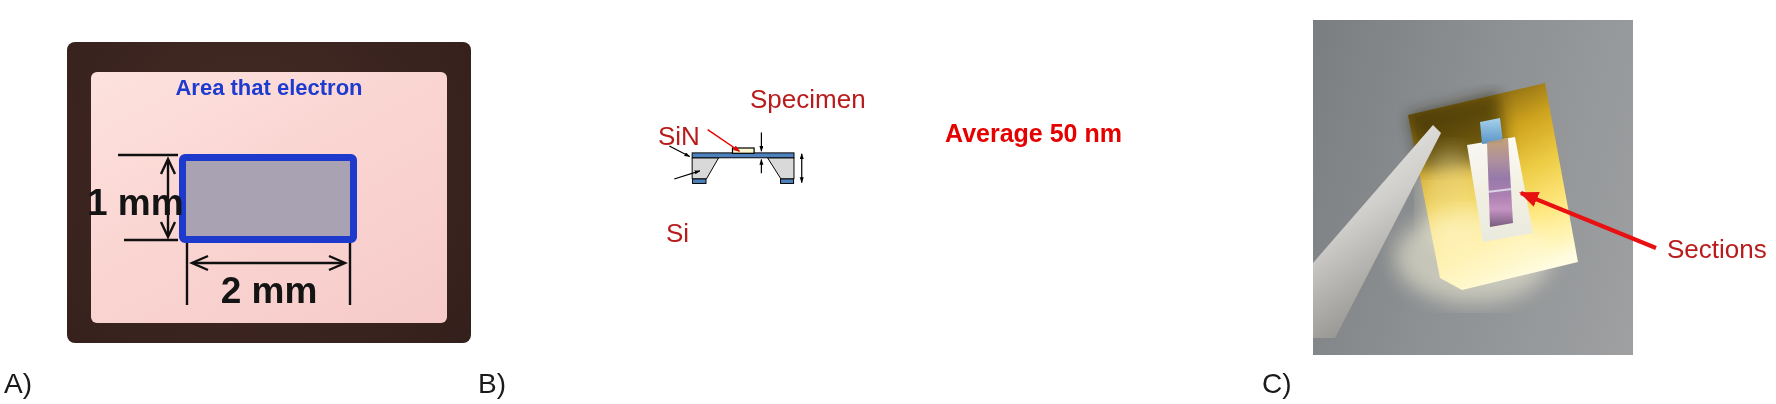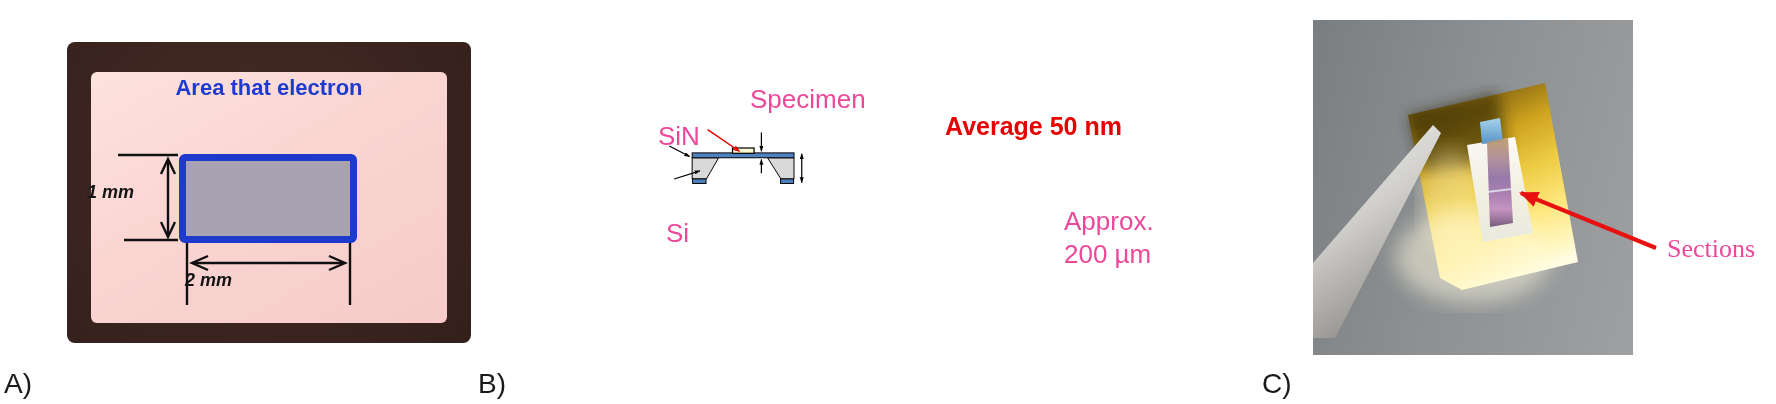--- a/index.html
+++ b/index.html
@@ -11,24 +11,24 @@
   .photoA{position:absolute;left:67px;top:42px;width:404px;height:301px;
           background:radial-gradient(circle at 45% 40%, #462b24 0%, #3c2520 55%, #331f1b 100%);
           border-radius:8px;}
   .chipFace{position:absolute;left:24px;top:30px;width:356px;height:251px;border-radius:6px;
           background:linear-gradient(150deg,#fde2de 0%,#fad5d2 45%,#f6cbc9 100%);}
   .titleA{position:absolute;left:24px;top:31px;width:356px;text-align:center;
           font-weight:bold;font-size:22px;line-height:29px;color:#1e3bd0;}
   .beamWindow{position:absolute;left:112px;top:112px;width:178px;height:89px;box-sizing:border-box;
           border:7px solid #1d3acd;border-radius:6px;background:#a8a2b3;}
   .dimsA{position:absolute;left:0;top:0;}
-  .dimLabel{position:absolute;font-weight:bold;font-size:18px;color:#141414;white-space:nowrap;font-style:italic;}
+  .dimLabel{position:absolute;font-weight:bold;font-size:37px;color:#141414;white-space:nowrap;}
 
   
-  .blabel{position:absolute;font-size:26px;color:#ec4899;white-space:nowrap;line-height:28px;}
+  .blabel{position:absolute;font-size:26px;color:#b91c1c;white-space:nowrap;line-height:28px;}
   .redlabel{position:absolute;font-size:25px;font-weight:bold;color:#e60000;white-space:nowrap;line-height:28px;}
 
   
   .photoC{position:absolute;left:1313px;top:20px;width:320px;height:335px;overflow:hidden;
           background:linear-gradient(105deg,#7b7e81 0%,#8d9092 45%,#9ea0a2 100%);}
 
   
   .plabel{position:absolute;top:368px;font-size:28px;color:#1a1a1a;}
 </style>
 </head>
@@ -54,21 +54,21 @@
         <polyline points="94,180 101,195 108,180"></polyline>
         <line x1="120" y1="201" x2="120" y2="263"></line>
         <line x1="283" y1="201" x2="283" y2="263"></line>
         <line x1="127" y1="221" x2="276" y2="221"></line>
         <polyline points="141,214 125,221 141,228"></polyline>
         <polyline points="262,214 278,221 262,228"></polyline>
       </g>
     </svg>
 
     <div class="dimLabel" style="left:20px;top:140px;">1 mm</div>
-    <div class="dimLabel" style="left:118px;top:228px;width:168px;text-align:left;">2 mm</div>
+    <div class="dimLabel" style="left:118px;top:228px;width:168px;text-align:center;">2 mm</div>
   </div>
 
   <svg class="abs" style="left:640px;top:80px;" width="440" height="180" viewBox="640 80 1080 260">
     <svg x="640" y="80" width="440" height="180" viewBox="640 80 440 180">
       <defs>
         <marker id="ab" markerUnits="userSpaceOnUse" markerWidth="16" markerHeight="13" refX="13" refY="5" orient="auto">
           <path d="M0,0 L14,5 L0,10 z" fill="#000"></path>
         </marker>
         <marker id="ar" markerUnits="userSpaceOnUse" markerWidth="20" markerHeight="17" refX="15" refY="6.5" orient="auto">
           <path d="M0,0 L17,6.5 L0,13 z" fill="#e60000"></path>
@@ -93,25 +93,21 @@
       <line x1="938" y1="218" x2="938" y2="184" stroke="#000" stroke-width="3" marker-end="url(#ab)"></line>
 
       <line x1="1037" y1="205" x2="1037" y2="170" stroke="#000" stroke-width="3" marker-end="url(#ab)"></line>
       <line x1="1037" y1="205" x2="1037" y2="241" stroke="#000" stroke-width="3" marker-end="url(#ab)"></line>
     </svg>
   </svg>
 
   <div class="blabel" style="left:750px;top:85px;">Specimen</div>
   <div class="blabel" style="left:658px;top:122px;">SiN</div>
   <div class="blabel" style="left:666px;top:219px;">Si</div>
-  <div class="redlabel" style="left:945px;top:112px;">Average 50 nm</div>
-  <div class="blabel" style="left:1064px;top:205px;line-height:33px;">
-    <div>Approx.</div>
-    <div>200 µm</div>
-  </div>
+  <div class="redlabel" style="left:945px;top:119px;">Average 50 nm</div>
 
   <div class="photoC">
     <svg width="320" height="335" viewBox="0 0 320 335">
       <defs>
         <linearGradient id="goldGrad" x1="0.15" y1="0" x2="0.55" y2="1">
           <stop offset="0" stop-color="#4a3a0c"></stop>
           <stop offset="0.15" stop-color="#8a6a12"></stop>
           <stop offset="0.35" stop-color="#cfa41e"></stop>
           <stop offset="0.55" stop-color="#edcc44"></stop>
           <stop offset="0.75" stop-color="#ffe77e"></stop>
@@ -168,19 +164,19 @@
 
   <svg class="abs" style="left:1440px;top:170px;" width="240" height="90" viewBox="1440 170 240 90">
     <defs>
       <marker id="ar2" markerUnits="userSpaceOnUse" markerWidth="24" markerHeight="20" refX="17" refY="8" orient="auto">
         <path d="M0,0 L19,8 L0,16 z" fill="#e81010"></path>
       </marker>
     </defs>
     <line x1="1656" y1="248" x2="1521" y2="193" stroke="#e81010" stroke-width="4.2" marker-end="url(#ar2)"></line>
   </svg>
 
-  <div class="blabel" style="left:1667px;top:235px;font-family:Liberation Serif, serif;">Sections</div>
+  <div class="blabel" style="left:1667px;top:235px;">Sections</div>
 
   <div class="plabel" style="left:4px;">A)</div>
   <div class="plabel" style="left:478px;">B)</div>
   <div class="plabel" style="left:1262px;">C)</div>
 
 </div>
 
 </body></html>

